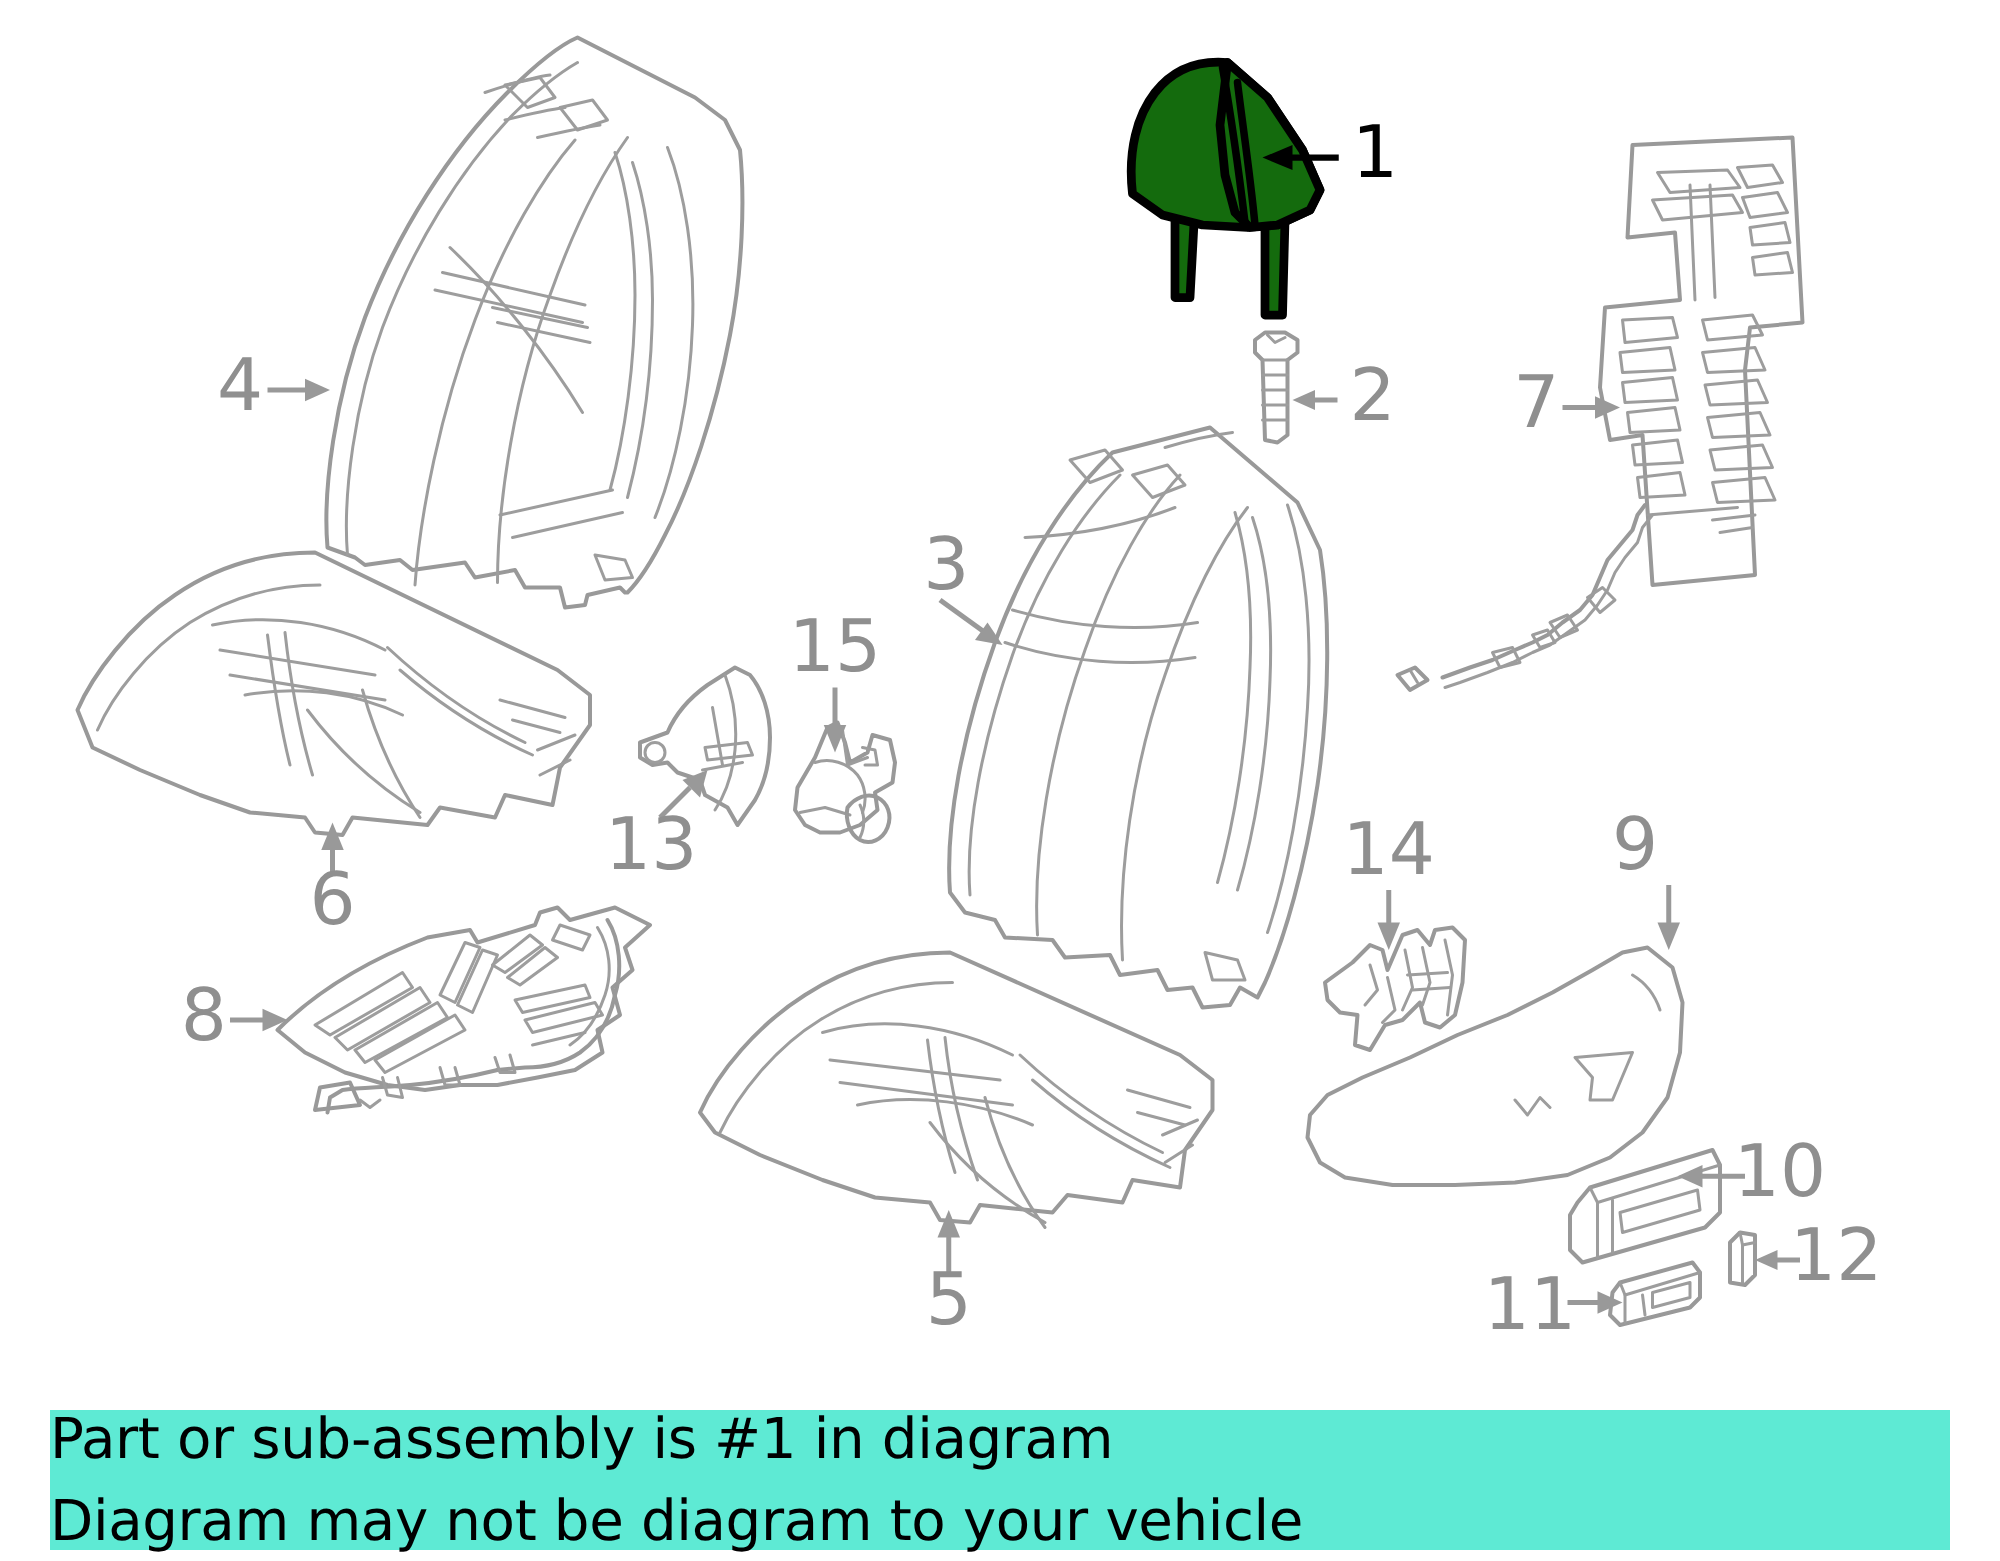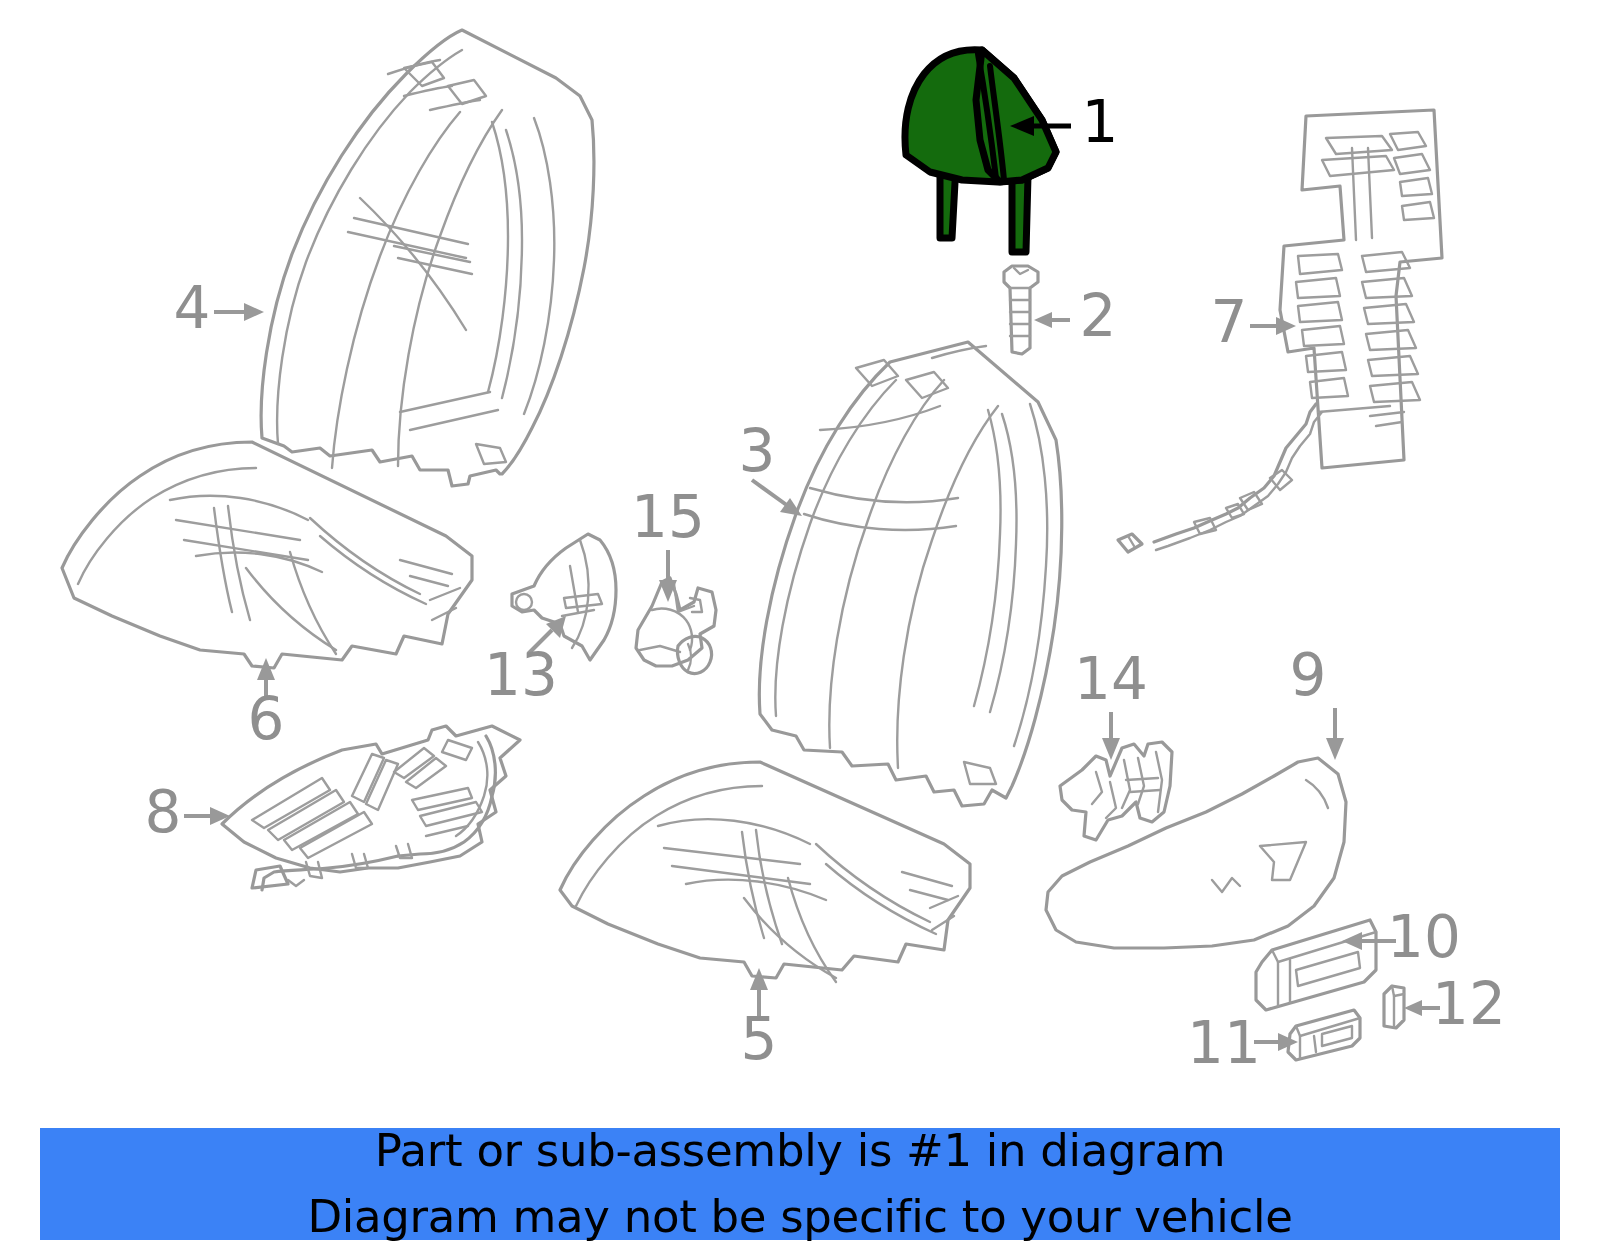--- a/index.html
+++ b/index.html
@@ -80,24 +80,24 @@
     fill: #000000;
     text-anchor: middle;
     dominant-baseline: middle;
   }
   #caption-bar {
     position: absolute;
     left: 40px;
     top: 1128px;
     width: 1520px;
     height: 112px;
-    background: #3b82f6;
+    background: #5eead4;
     display: flex;
     flex-direction: column;
-    align-items: center;
+    align-items: flex-start;
     justify-content: center;
     box-sizing: border-box;
     gap: 12px;
   }
   .caption-line {
     color: #000000;
     font-family: "DejaVu Sans", sans-serif;
     font-size: 45px;
     line-height: 54px;
     white-space: nowrap;
@@ -466,14 +466,14 @@
   <text class="numlabel" x="1469" y="1008">12</text>
   <text class="numlabel" x="521" y="679">13</text>
   <text class="numlabel" x="1111" y="683">14</text>
   <text class="numlabel" x="668" y="521">15</text>
 
 </svg>
 </div>
 
 <div id="caption-bar">
   <div class="caption-line">Part or sub-assembly is #1 in diagram</div>
-  <div class="caption-line">Diagram may not be specific to your vehicle</div>
+  <div class="caption-line">Diagram may not be diagram to your vehicle</div>
 </div>
 
 </body></html>

